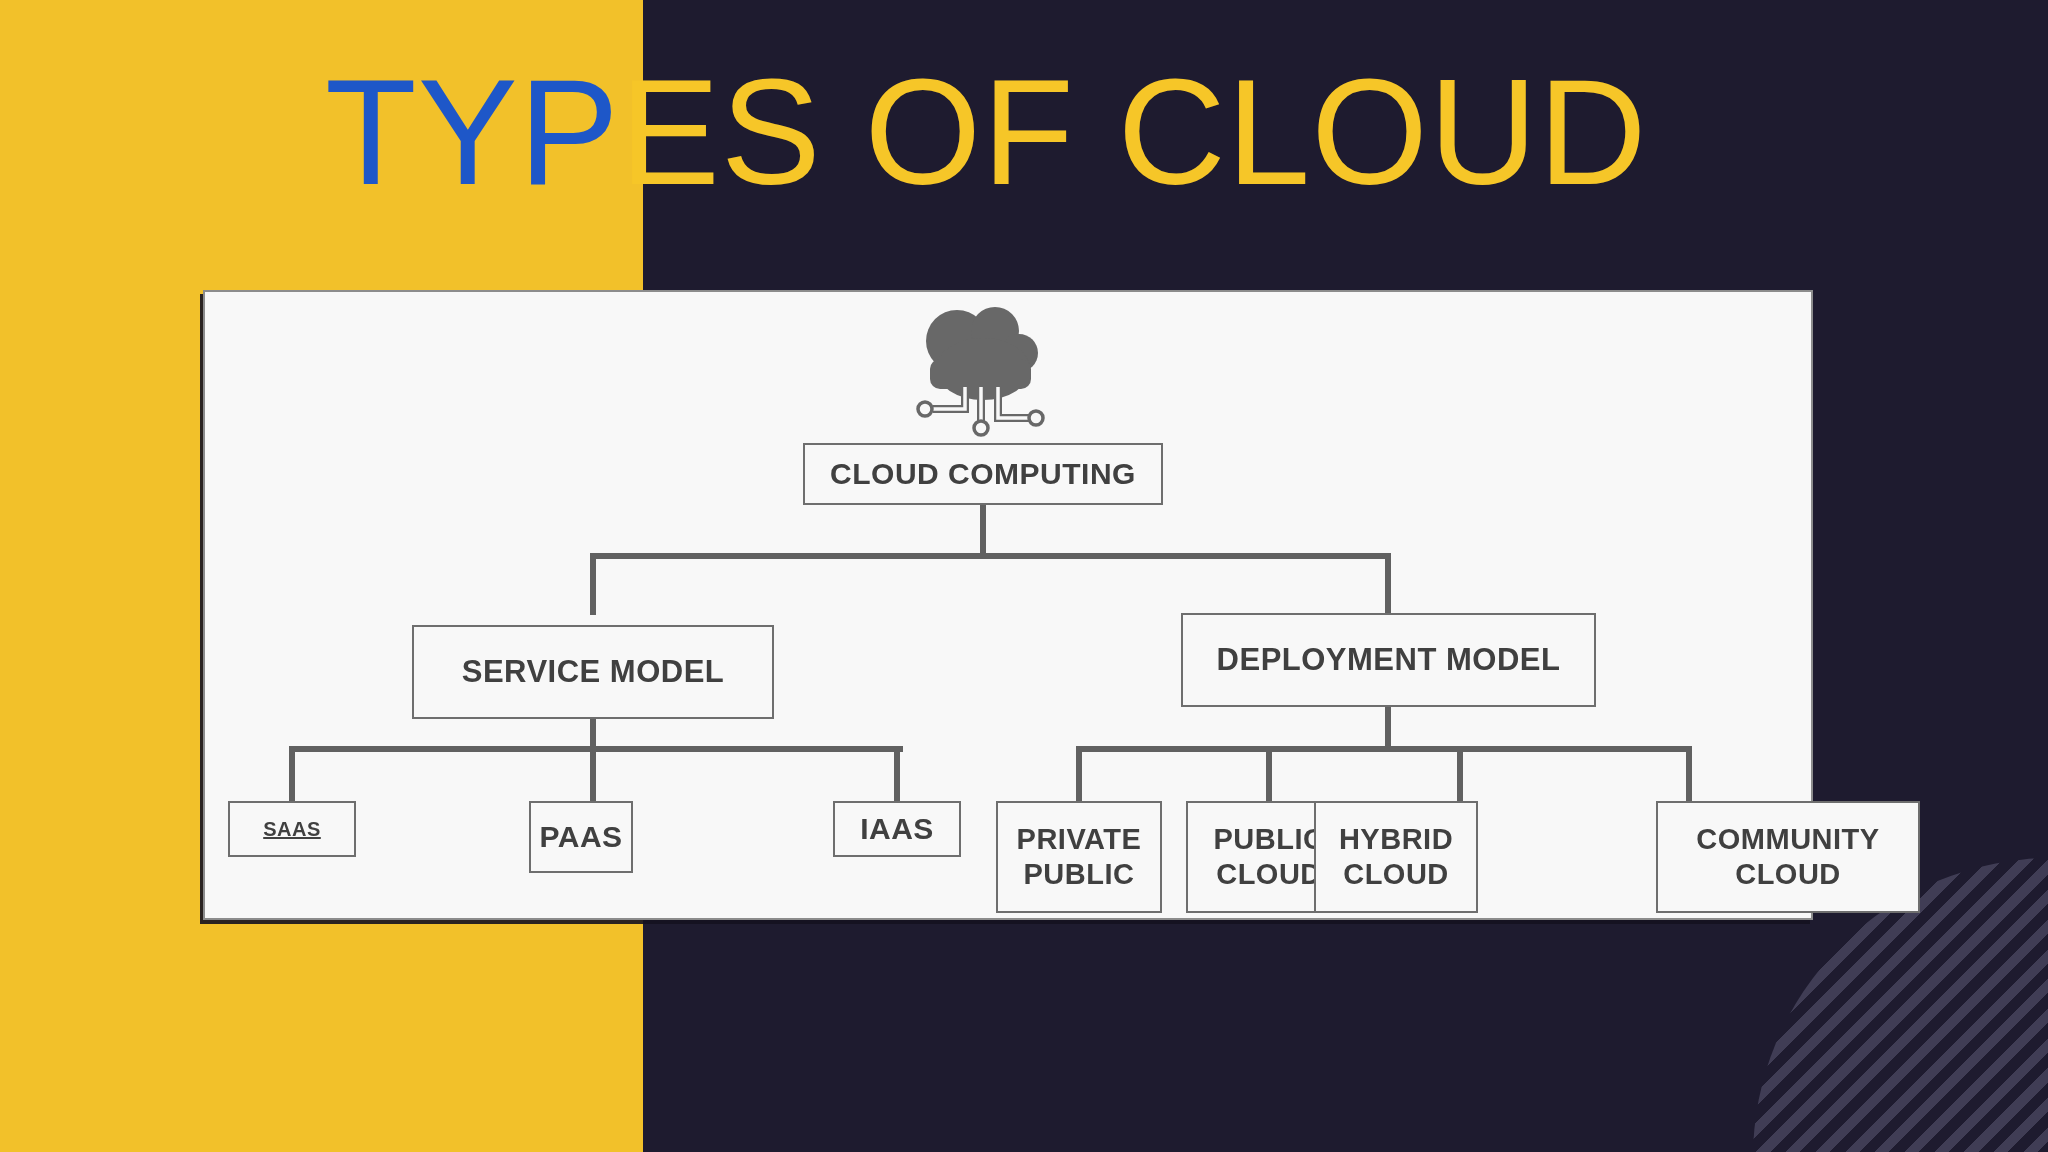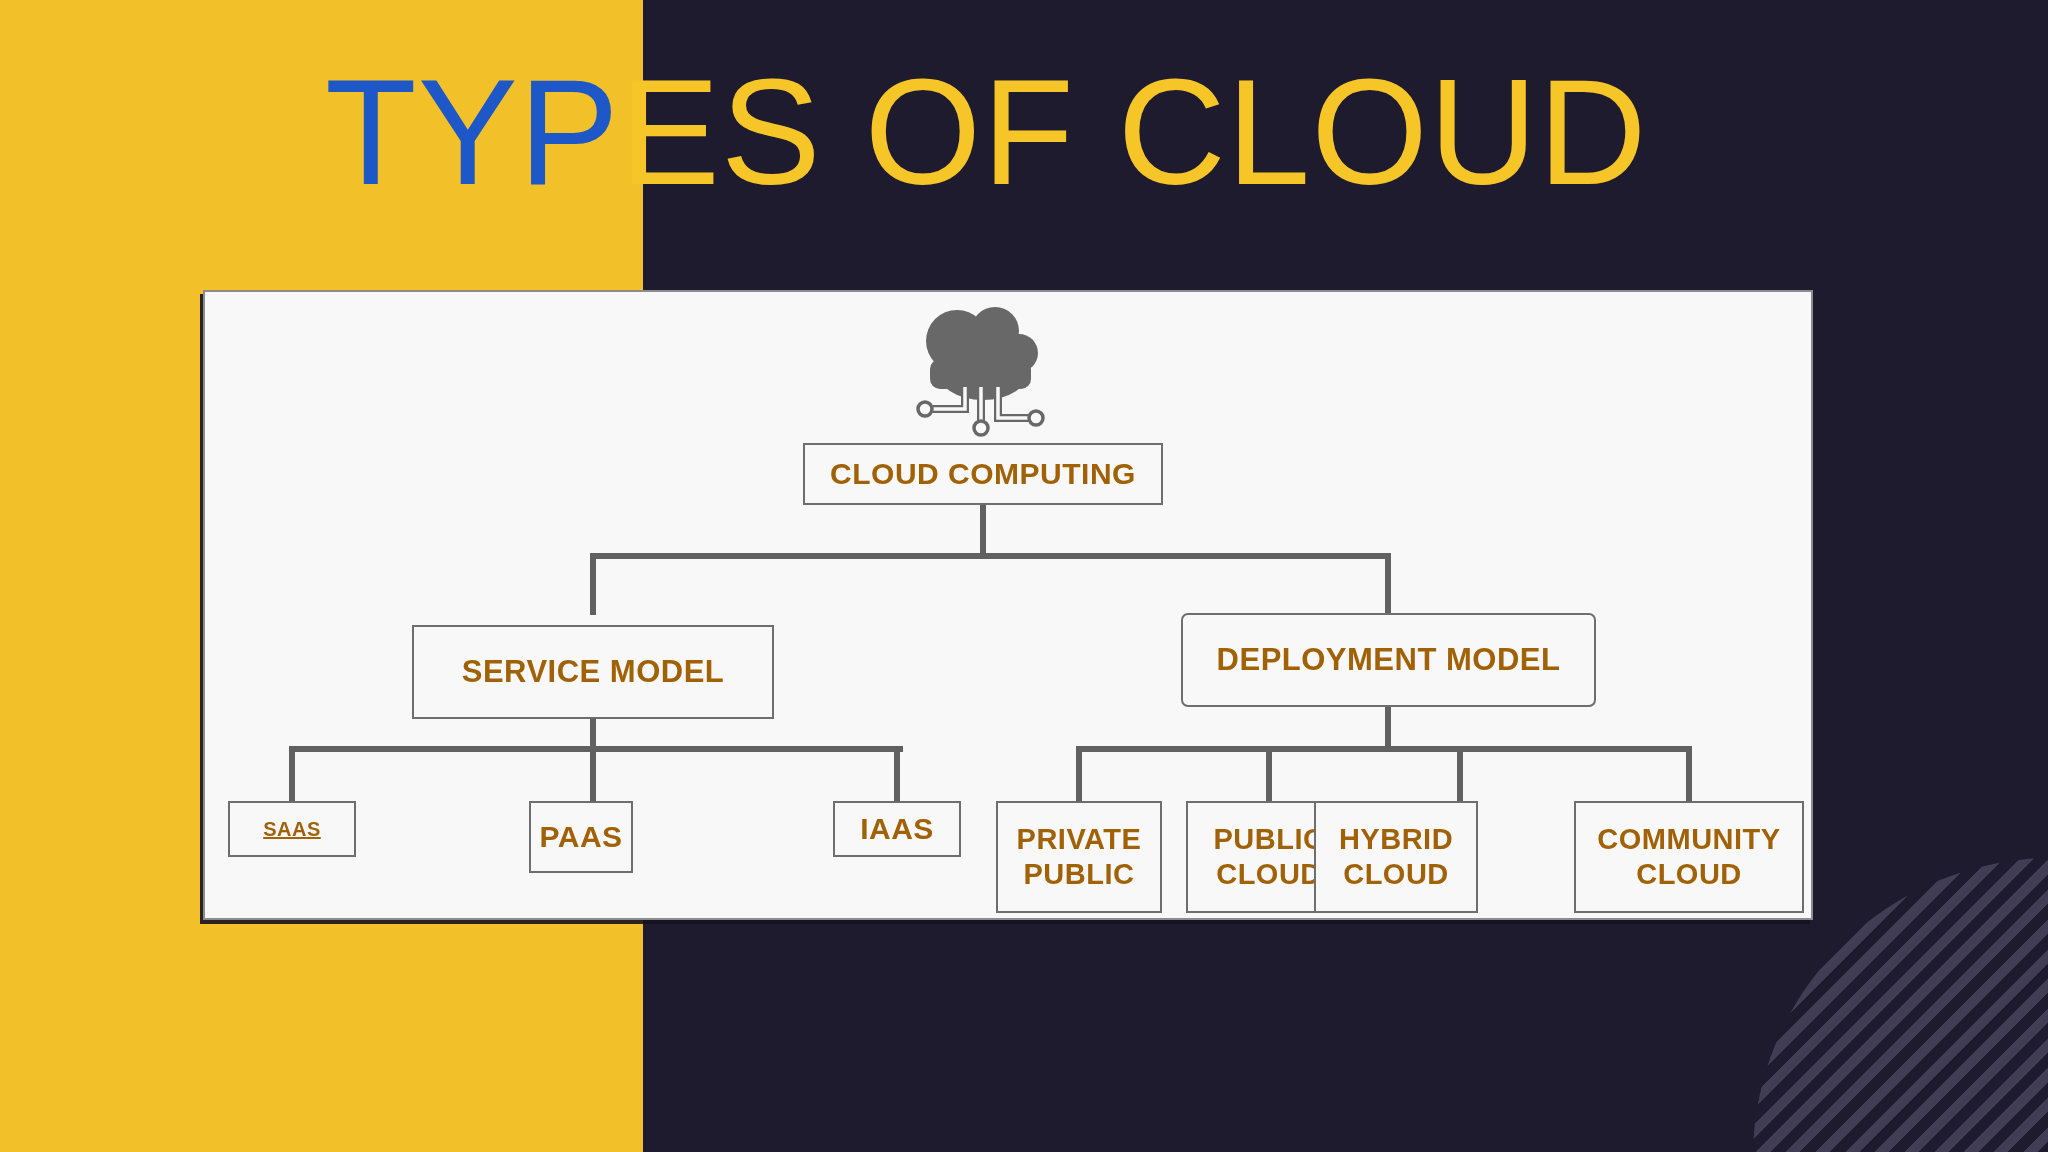--- a/index.html
+++ b/index.html
@@ -29,35 +29,35 @@
     position: absolute; left: 203px; top: 290px;
     width: 1610px; height: 630px; box-sizing: border-box;
     background: #F8F8F8;
     border: 2px solid #8C8C8C;
     box-shadow: -3px 4px 0 rgba(20,18,32,0.9);
   }
   .line { position: absolute; background: #616161; }
   .node {
     position: absolute; box-sizing: border-box;
     background: #F8F8F8; border: 2px solid #6E6E6E;
-    color: #a16207; font-weight: bold;
+    color: #404040; font-weight: bold;
     display: flex; align-items: center; justify-content: center;
     text-align: center; letter-spacing: 0.5px;
   }
   .node-root       { left: 803px;  top: 443px; width: 360px; height: 62px;  font-size: 30px; }
   .node-service    { left: 412px;  top: 613px; width: 362px; height: 94px;  font-size: 31px; margin-top: 12px; }
-  .node-deployment { left: 1181px; top: 613px; width: 415px; height: 94px;  font-size: 31px; border-radius: 7px; }
+  .node-deployment { left: 1181px; top: 613px; width: 415px; height: 94px;  font-size: 31px; }
   .node-saas       { left: 228px;  top: 801px; width: 128px; height: 56px;  font-size: 20px; text-decoration: underline; }
   .node-paas       { left: 529px;  top: 801px; width: 104px; height: 72px;  font-size: 30px; }
   .node-iaas       { left: 833px;  top: 801px; width: 128px; height: 56px;  font-size: 30px; }
   .node-wide       { top: 801px; height: 112px; font-size: 29px; line-height: 1.22; padding: 0 6px; }
   .node-private    { left: 996px;  width: 166px; }
   .node-public     { left: 1186px; width: 166px; }
   .node-hybrid     { left: 1314px; width: 164px; }
-  .node-community  { left: 1574px; width: 230px; }
+  .node-community  { left: 1656px; width: 264px; }
   .cloud-icon { position: absolute; left: 905px; top: 291px; width: 150px; height: 150px; }
 </style>
 </head>
 <body>
 
 <div class="yellow-block"></div>
 <div class="deco-circle"></div>
 
 <div class="slide-title"><span class="hl">TYP</span><span>ES OF CLOUD</span></div>
 

